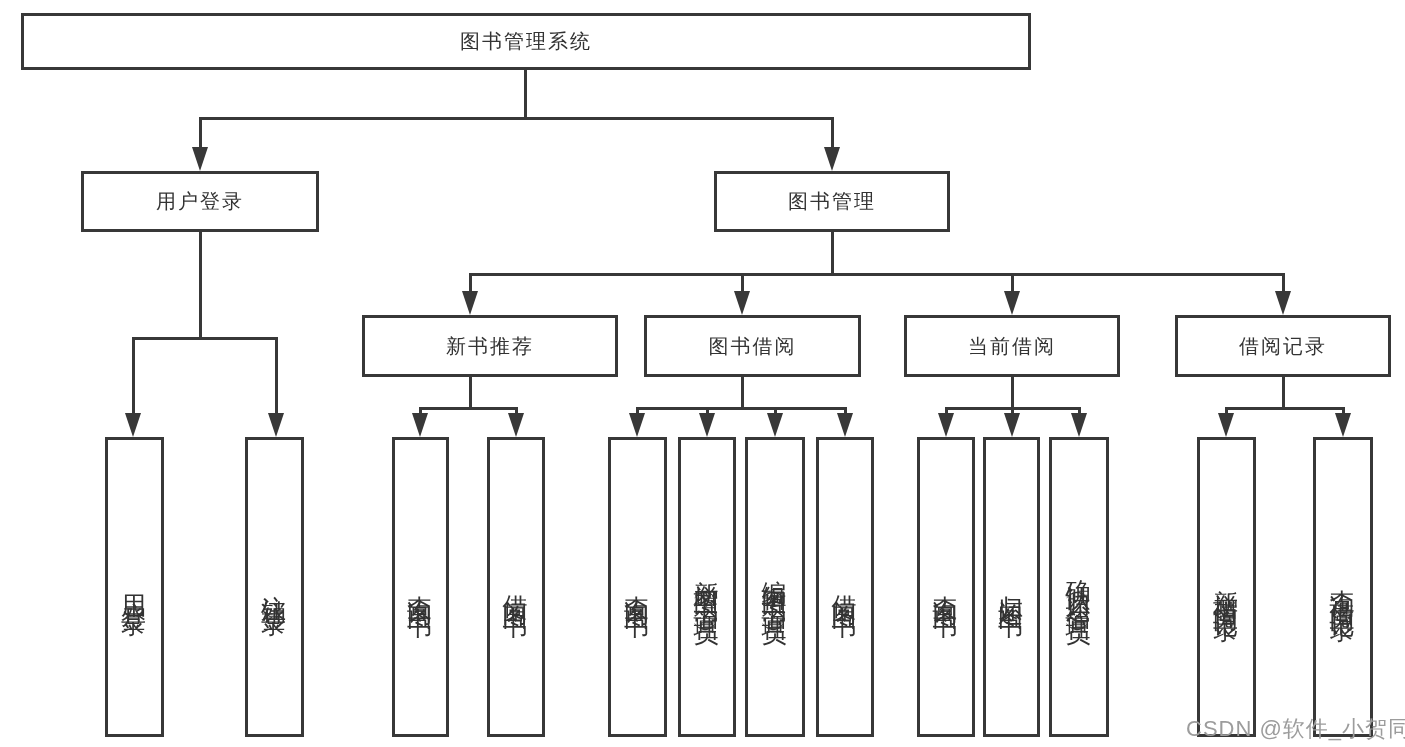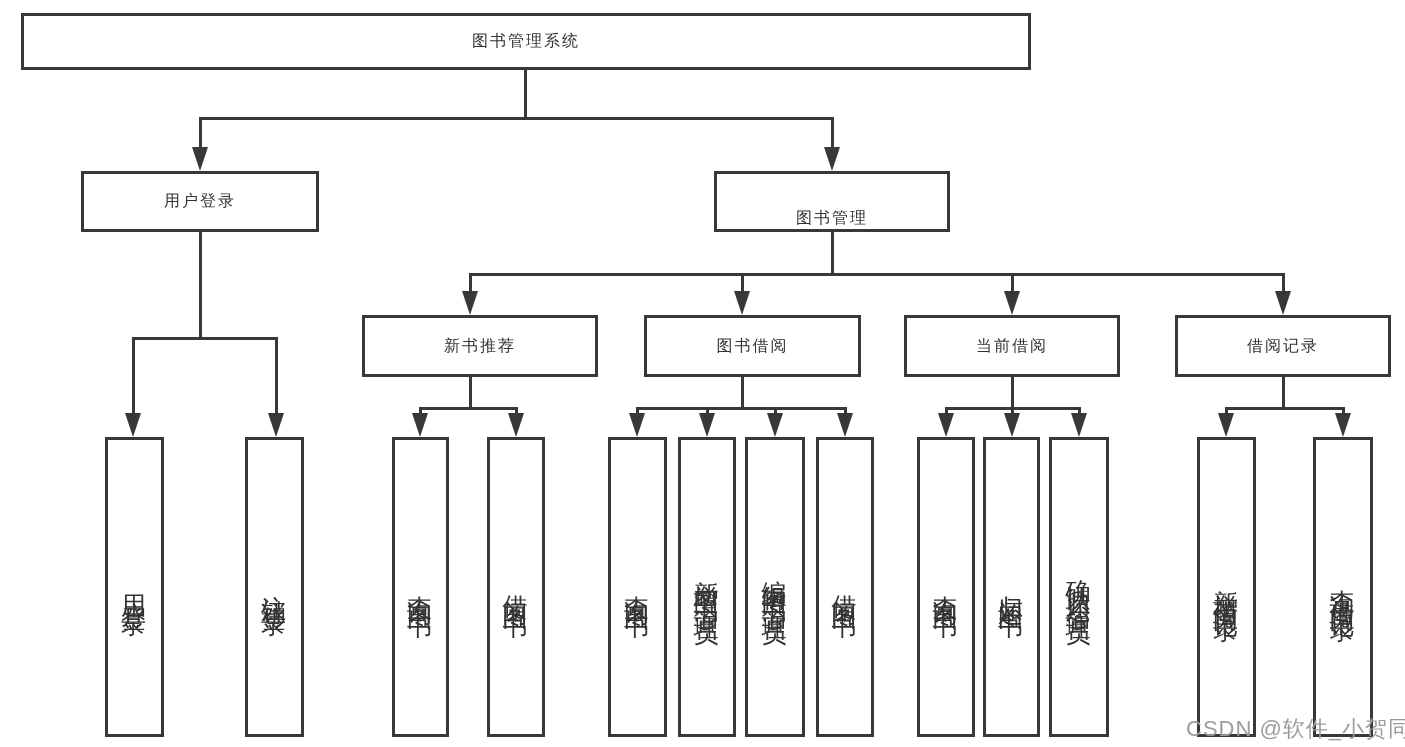--- a/index.html
+++ b/index.html
@@ -20,21 +20,21 @@
   .box {
     position: absolute;
     box-sizing: border-box;
     background: #ffffff;
     border: 3px solid #383838;
     display: flex;
     align-items: center;
     justify-content: center;
   }
   .hlabel {
-    font-size: 16px;
+    font-size: 20px;
     letter-spacing: 2px;
     color: #333333;
     white-space: nowrap;
   }
   .vlabel {
     font-size: 25px;
     letter-spacing: 6px;
     color: #333333;
     writing-mode: vertical-rl;
     text-orientation: mixed;
@@ -82,21 +82,21 @@
   <div class="vline" style="left:524px; top:70px; height:48px;"></div>
   <div class="hline" style="left:199px; top:117px; width:635px;"></div>
   <div class="vline" style="left:199px; top:117px; height:35px;"></div>
   <div class="arrow" style="left:192px; top:147px;"></div>
   <div class="vline" style="left:831px; top:117px; height:35px;"></div>
   <div class="arrow" style="left:824px; top:147px;"></div>
 
   <div class="box" style="left:81px; top:171px; width:238px; height:61px;">
     <span class="hlabel">用户登录</span>
   </div>
-  <div class="box" style="left:714px; top:171px; width:236px; height:61px;align-items:flex-end;">
+  <div class="box" style="left:714px; top:171px; width:236px; height:61px;">
     <span class="hlabel">图书管理</span>
   </div>
 
   <div class="vline" style="left:199px; top:232px; height:105px;"></div>
   <div class="hline" style="left:132px; top:337px; width:146px;"></div>
   <div class="vline" style="left:132px; top:337px; height:80px;"></div>
   <div class="arrow" style="left:125px; top:413px;"></div>
   <div class="vline" style="left:275px; top:337px; height:80px;"></div>
   <div class="arrow" style="left:268px; top:413px;"></div>
 
@@ -104,21 +104,21 @@
   <div class="hline" style="left:469px; top:273px; width:816px;"></div>
   <div class="vline" style="left:469px; top:273px; height:22px;"></div>
   <div class="arrow" style="left:462px; top:291px;"></div>
   <div class="vline" style="left:741px; top:273px; height:22px;"></div>
   <div class="arrow" style="left:734px; top:291px;"></div>
   <div class="vline" style="left:1011px; top:273px; height:22px;"></div>
   <div class="arrow" style="left:1004px; top:291px;"></div>
   <div class="vline" style="left:1282px; top:273px; height:22px;"></div>
   <div class="arrow" style="left:1275px; top:291px;"></div>
 
-  <div class="box" style="left:362px; top:315px; width:236px; height:62px;">
+  <div class="box" style="left:362px; top:315px; width:256px; height:62px;">
     <span class="hlabel">新书推荐</span>
   </div>
   <div class="box" style="left:644px; top:315px; width:217px; height:62px;">
     <span class="hlabel">图书借阅</span>
   </div>
   <div class="box" style="left:1175px; top:315px; width:216px; height:62px;">
     <span class="hlabel">借阅记录</span>
   </div>
   <div class="box" style="left:904px; top:315px; width:216px; height:62px;">
     <span class="hlabel">当前借阅</span>

